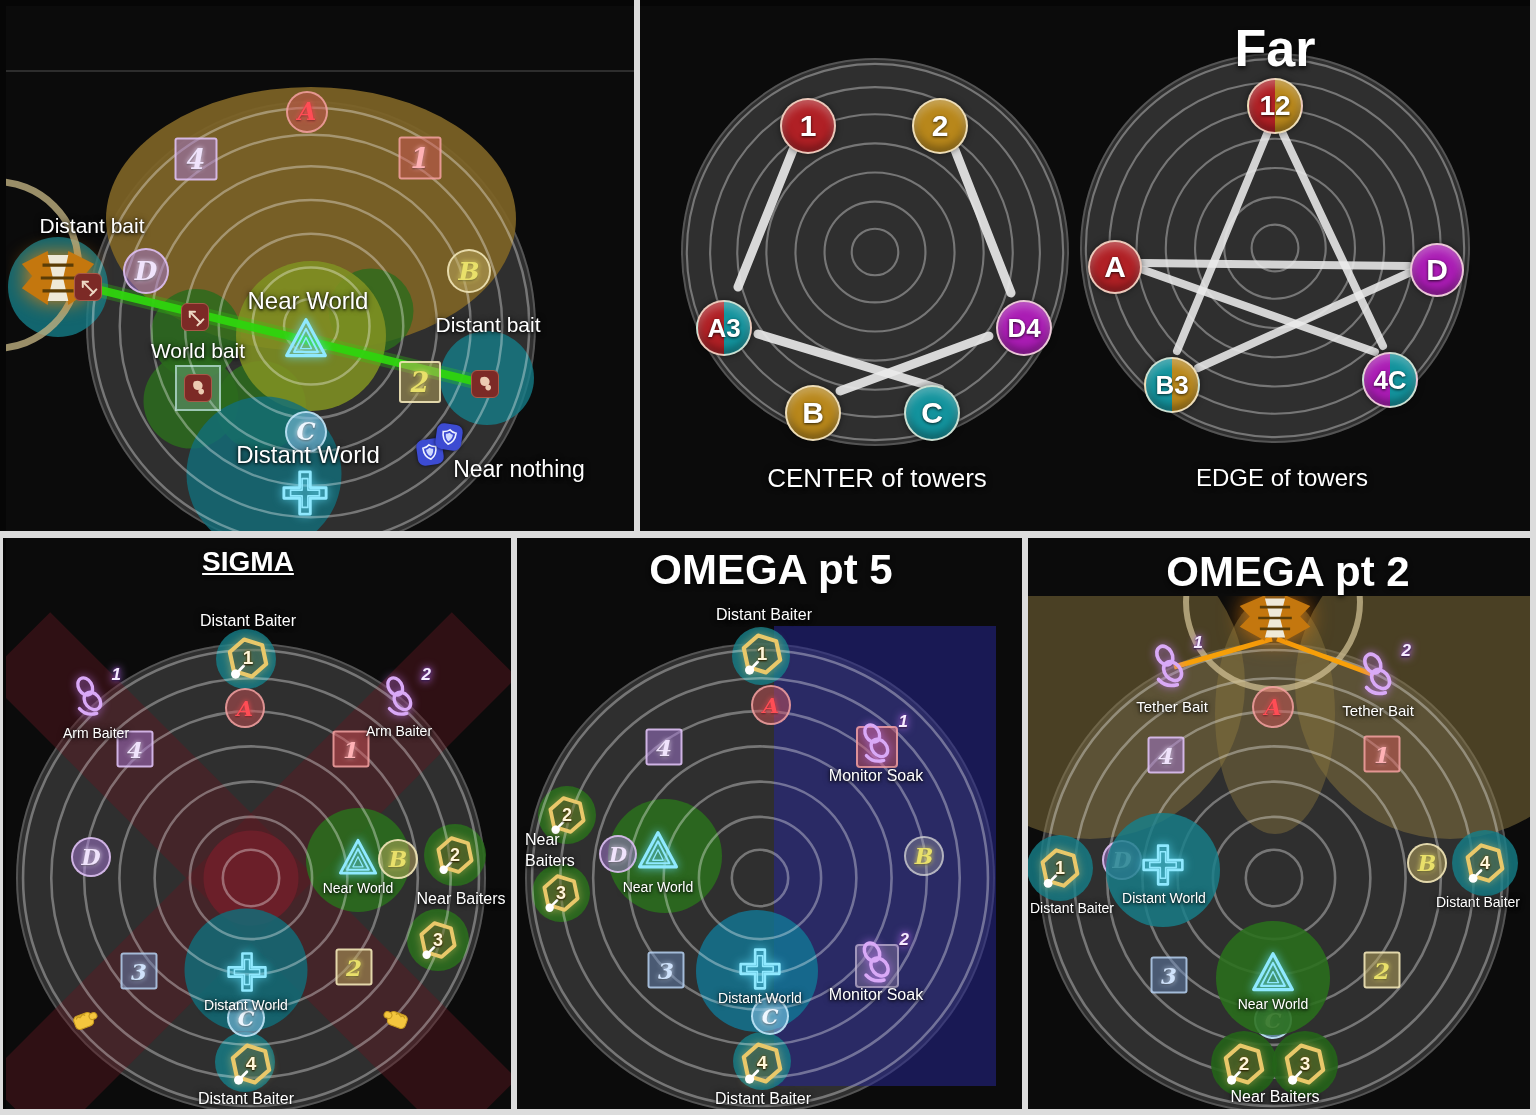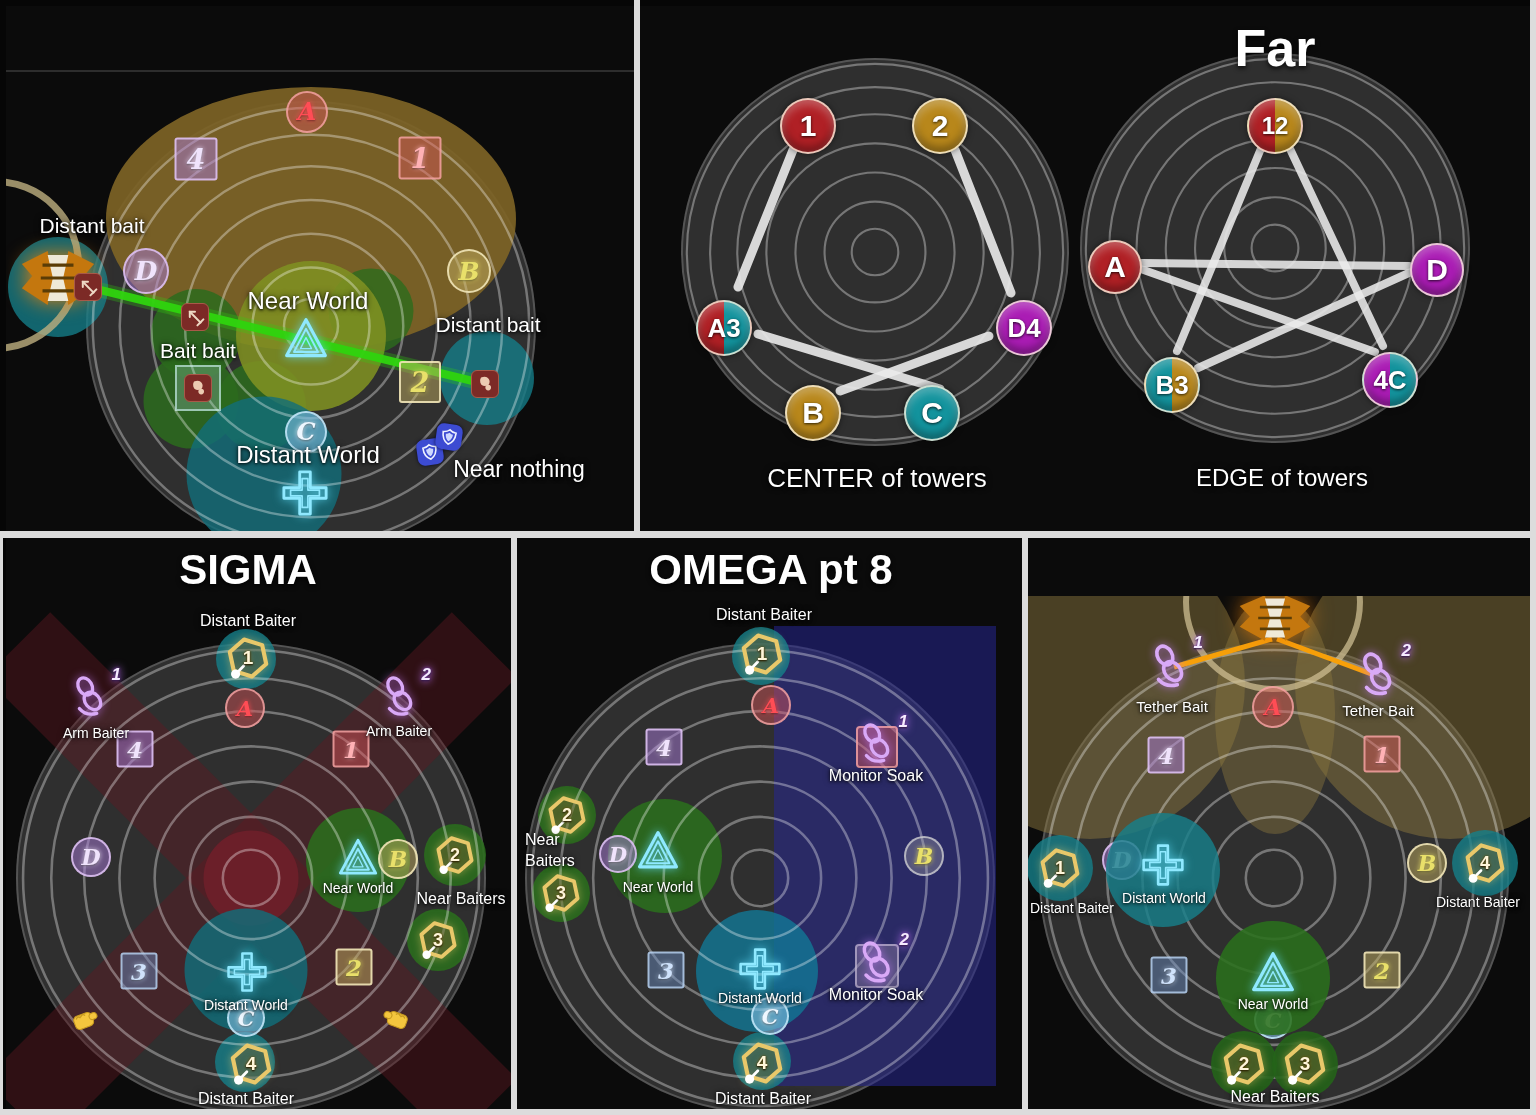--- a/index.html
+++ b/index.html
@@ -211,21 +211,21 @@
         </svg>
       </div>
     <div class="shield" style="left:443px;top:431px;transform:translate(-50%,-50%) rotate(8deg);">
         <svg width="18" height="18" viewBox="0 0 100 100">
           <use href="#sym-shield"></use>
         </svg>
       </div>
 
     <div class="lbl" style="left:86px;top:220px;font-size:21px;">Distant bait</div>
     <div class="lbl" style="left:302px;top:295px;font-size:24px;">Near World</div>
-    <div class="lbl" style="left:192px;top:345px;font-size:21px;">Bait bait</div>
+    <div class="lbl" style="left:192px;top:345px;font-size:21px;">World bait</div>
     <div class="lbl" style="left:482px;top:319px;font-size:21px;">Distant bait</div>
     <div class="lbl" style="left:302px;top:449px;font-size:24px;">Distant World</div>
     <div class="lbl" style="left:513px;top:463px;font-size:23px;">Near nothing</div>
 
     <div class="abs" style="left:0;top:64px;width:628px;height:2px;background:rgba(255,255,255,.14);"></div>
     <div class="abs" style="left:0;top:0;width:628px;height:63px;background:#0b0b0b;"></div>
   </div>
 
   <div class="panel" style="left:640px;top:6px;width:890px;height:526px;">
     <div class="arena" style="left:235px;top:246px;width:388px;height:388px;"></div>
@@ -265,21 +265,21 @@
     <div class="tower" style="left:384px;top:322px;width:56px;height:56px;font-size:26px;background:#aa1cb4;">
         <span>D4</span>
       </div>
     <div class="tower" style="left:173px;top:407px;width:56px;height:56px;font-size:30px;background:#b8871b;">
         <span>B</span>
       </div>
     <div class="tower" style="left:292px;top:407px;width:56px;height:56px;font-size:30px;background:#13939d;">
         <span>C</span>
       </div>
 
-    <div class="tower" style="left:635px;top:120px;width:56px;height:56px;font-size:24px;background:linear-gradient(90deg,#b02025 50%,#b8871b 50%);">
+    <div class="tower" style="left:635px;top:100px;width:56px;height:56px;font-size:28px;background:linear-gradient(90deg,#b02025 50%,#b8871b 50%);">
         <span>12</span>
       </div>
     <div class="tower" style="left:475px;top:261px;width:54px;height:54px;font-size:30px;background:#b02025;">
         <span>A</span>
       </div>
     <div class="tower" style="left:797px;top:264px;width:54px;height:54px;font-size:30px;background:#aa1cb4;">
         <span>D</span>
       </div>
     <div class="tower" style="left:532px;top:379px;width:56px;height:56px;font-size:26px;background:linear-gradient(90deg,#13939d 50%,#b8871b 50%);">
         <span>B3</span>
@@ -367,21 +367,21 @@
         <use href="#sym-fist"></use>
       </svg>
 
     <div class="lbl" style="left:242px;top:83px;font-size:16px;">Distant Baiter</div>
     <div class="lbl" style="left:90px;top:195px;font-size:14px;">Arm Baiter</div>
     <div class="lbl" style="left:393px;top:193px;font-size:14px;">Arm Baiter</div>
     <div class="lbl" style="left:352px;top:350px;font-size:14px;">Near World</div>
     <div class="lbl" style="left:455px;top:361px;font-size:16px;">Near Baiters</div>
     <div class="lbl" style="left:240px;top:467px;font-size:14px;">Distant World</div>
     <div class="lbl" style="left:240px;top:561px;font-size:16px;">Distant Baiter</div>
-    <div class="title" style="left:242px;top:8px;font-size:42px;">SIGMA</div>
+    <div class="title" style="left:242px;top:8px;font-size:28px;text-decoration:underline;">SIGMA</div>
   </div>
 
   <div class="panel" style="left:517px;top:538px;width:505px;height:571px;">
     <div class="arena" style="left:243px;top:340px;width:470px;height:470px;"></div>
     <div class="abs" style="left:257px;top:88px;width:222px;height:460px;background:rgba(39,39,146,.55);"></div>
     <div class="aoe" style="left:148px;top:318px;width:114px;height:114px;background:rgba(42,112,28,.85);"></div>
     <div class="aoe" style="left:50px;top:277px;width:58px;height:58px;background:rgba(42,112,28,.85);"></div>
     <div class="aoe" style="left:44px;top:355px;width:58px;height:58px;background:rgba(42,112,28,.85);"></div>
     <div class="aoe" style="left:240px;top:433px;width:122px;height:122px;background:rgba(18,120,150,.8);"></div>
     <div class="aoe" style="left:244px;top:118px;width:58px;height:58px;background:rgba(21,127,138,.8);"></div>
@@ -438,21 +438,21 @@
         <use href="#sym-plus"></use>
       </svg>
 
     <div class="lbl" style="left:247px;top:77px;font-size:16px;">Distant Baiter</div>
     <div class="lbl" style="left:359px;top:238px;font-size:16px;">Monitor Soak</div>
     <div class="lbl" style="left:46px;top:313px;font-size:16px;transform:translate(-50%,-50%);white-space:normal;width:76px;text-align:left;line-height:1.3;">Near Baiters</div>
     <div class="lbl" style="left:141px;top:349px;font-size:14px;">Near World</div>
     <div class="lbl" style="left:243px;top:460px;font-size:14px;">Distant World</div>
     <div class="lbl" style="left:359px;top:457px;font-size:16px;">Monitor Soak</div>
     <div class="lbl" style="left:246px;top:561px;font-size:16px;">Distant Baiter</div>
-    <div class="title" style="left:254px;top:8px;font-size:42px;">OMEGA pt 8</div>
+    <div class="title" style="left:254px;top:8px;font-size:42px;">OMEGA pt 5</div>
   </div>
 
   <div class="panel" style="left:1028px;top:538px;width:502px;height:571px;">
     <div class="arena" style="left:246px;top:340px;width:470px;height:470px;"></div>
     <div class="aoe" style="left:62px;top:146px;width:310px;height:310px;background:rgba(138,118,62,.5);"></div>
     <div class="aoe" style="left:422px;top:146px;width:310px;height:310px;background:rgba(138,118,62,.5);"></div>
     <div class="aoe" style="left:247px;top:176px;width:120px;height:240px;background:rgba(138,118,62,.45);"></div>
     <svg class="rings" style="left:246px;top:340px;" width="470" height="470">
         <use href="#sym-rings"></use>
       </svg>
@@ -525,20 +525,21 @@
       </svg>
 
     <div class="lbl" style="left:144px;top:168px;font-size:15px;">Tether Bait</div>
     <div class="lbl" style="left:350px;top:172px;font-size:15px;">Tether Bait</div>
     <div class="lbl" style="left:44px;top:370px;font-size:14px;">Distant Baiter</div>
     <div class="lbl" style="left:136px;top:360px;font-size:14px;">Distant World</div>
     <div class="lbl" style="left:450px;top:364px;font-size:14px;">Distant Baiter</div>
     <div class="lbl" style="left:245px;top:466px;font-size:14px;">Near World</div>
     <div class="lbl" style="left:247px;top:559px;font-size:16px;">Near Baiters</div>
     <div class="abs" style="left:0;top:0;width:502px;height:58px;background:#0b0b0b;"></div>
+    <div class="title" style="left:260px;top:10px;font-size:42px;">OMEGA pt 2</div>
   </div>
 
   <div class="divider" style="left:634px;top:0;width:6px;height:534px;"></div>
   <div class="divider" style="left:0;top:531px;width:1536px;height:7px;"></div>
   <div class="divider" style="left:511px;top:538px;width:6px;height:577px;"></div>
   <div class="divider" style="left:1022px;top:538px;width:6px;height:577px;"></div>
   <div class="divider" style="left:1530px;top:0;width:6px;height:1115px;"></div>
   <div class="divider" style="left:0;top:1109px;width:1536px;height:6px;"></div>
   <div class="divider" style="left:0;top:538px;width:3px;height:577px;"></div>
 </div>

